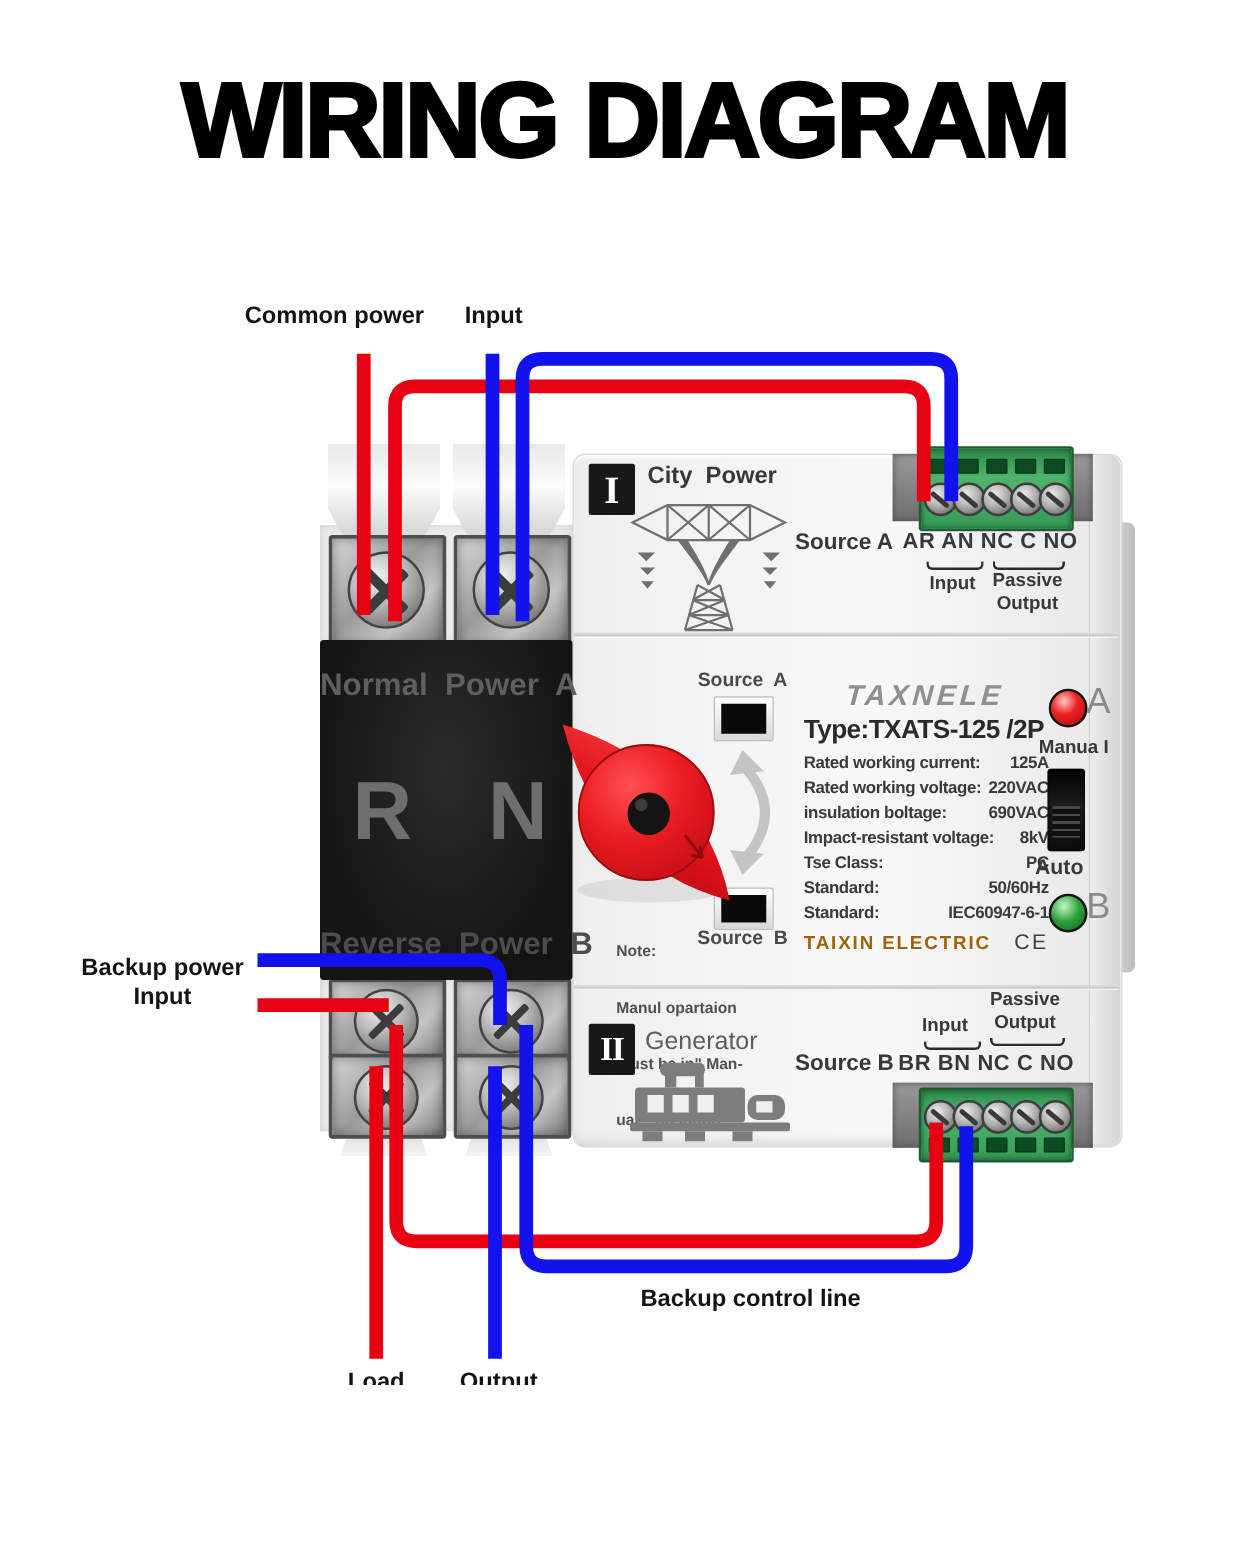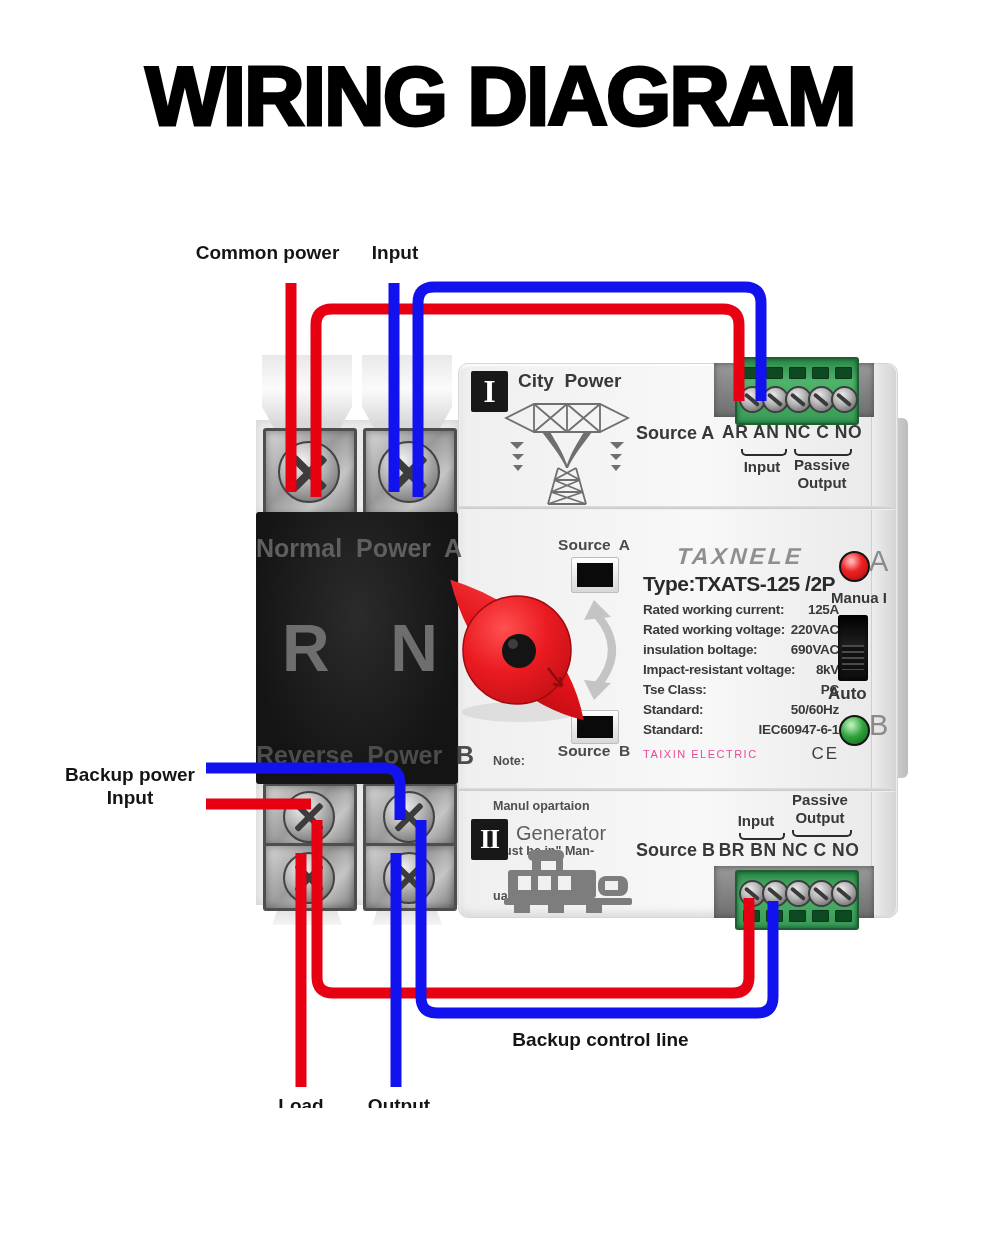--- a/index.html
+++ b/index.html
@@ -237,21 +237,21 @@
     <div class="specrow">
         <span>Standard:</span>
         <span>50/60Hz</span>
       </div>
     <div class="specrow">
         <span>Standard:</span>
         <span>IEC60947-6-1</span>
       </div>
   </div>
   <div class="abs companyrow z4" style="left:643px;top:744px;width:196px;">
-    <span style="font-size:11px;font-weight:400;letter-spacing:1.5px;color:#ec4899;">TAIXIN ELECTRIC</span>
+    <span style="font-size:15px;font-weight:700;letter-spacing:1.5px;color:#a16207;">TAIXIN ELECTRIC</span>
     <span style="font-size:17px;color:#3f3f3f;letter-spacing:2px;">CE</span>
   </div>
 
   <div class="abs led red z4" style="left:839px;top:551px;"></div>
   <div class="abs ablabel z4" style="left:869px;top:545px;">A</div>
   <div class="abs facetxt z4" style="left:822px;top:589px;width:74px;font-size:15px;text-align:center;">Manua I</div>
   <div class="abs toggle z4" style="left:838px;top:615px;"></div>
   <div class="abs facetxt z4" style="left:828px;top:684px;width:50px;font-size:17px;text-align:left;">Auto</div>
   <div class="abs led green z4" style="left:839px;top:715px;"></div>
   <div class="abs ablabel z4" style="left:869px;top:709px;">B</div>

